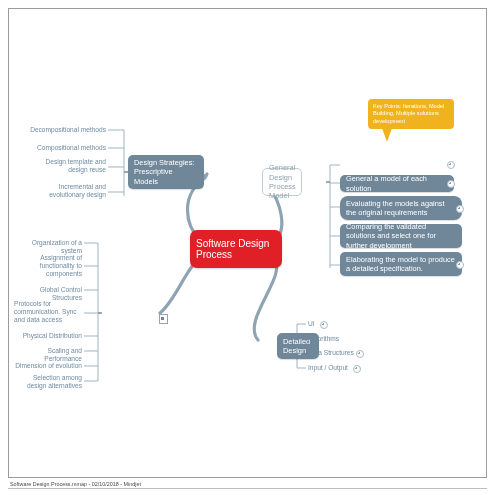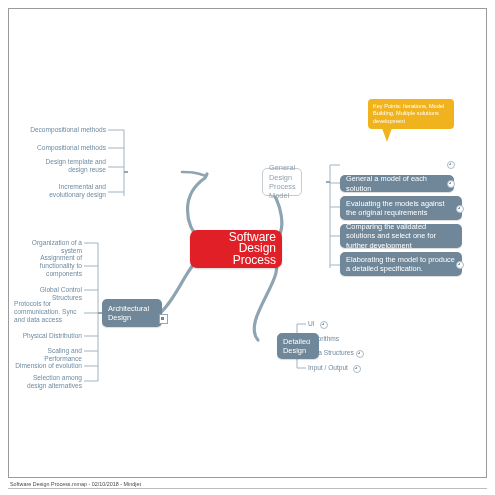--- a/index.html
+++ b/index.html
@@ -40,22 +40,22 @@
   }
   .node {
     position: absolute;
     box-sizing: border-box;
   }
   
   .central {
     background: #e01f26;
     color: #ffffff;
     border-radius: 7px;
-    text-align: right;
-    font-size: 12px;
+    text-align: left;
+    font-size: 10px;
     line-height: 11.5px;
     display: flex;
     align-items: center;
     justify-content: center;
     padding: 4px 6px;
     box-shadow: 0 1px 2px rgba(0,0,0,0.18);
   }
   
   .filled {
     background: #6f8799;
@@ -212,46 +212,46 @@
     <path d="M297,339 L306,339" stroke="#9fb3c0" stroke-width="1" fill="none"></path>
     <path d="M297,353 L306,353" stroke="#9fb3c0" stroke-width="1" fill="none"></path>
     <path d="M297,368 L306,368" stroke="#9fb3c0" stroke-width="1" fill="none"></path>
   </svg>
 
   <div class="node callout" style="left:368px; top:99px; width:86px; height:30px;">Key Points: Iterations, Model Building, Multiple solutions development</div>
   <div class="callout-tail" style="left:382px; top:128px;"></div>
 
   <div class="node central" style="left:190px; top:230px; width:92px; height:38px;">Software Design Process</div>
 
+  <div class="node filled" style="left:128px; top:155px; width:76px; height:34px;">Design Strategies: Prescriptive Models</div>
 
   <div class="leaf right" style="left:18px; top:126px; width:88px;">Decompositional methods</div>
   <div class="leaf right" style="left:18px; top:144px; width:88px;">Compositional methods</div>
   <div class="leaf right" style="left:30px; top:158px; width:76px;">Design template and design reuse</div>
   <div class="leaf right" style="left:30px; top:183px; width:76px;">Incremental and evolutionary design</div>
 
-  <div class="node filled" style="left:102px; top:299px; width:60px; height:28px;">Architectural Design</div>
   <div class="note-icon" style="left:159px; top:314px;"></div>
 
   <div class="leaf right" style="left:14px; top:239px; width:68px;">Organization of a system</div>
   <div class="leaf right" style="left:22px; top:254px; width:60px;">Assignment of functionality to components</div>
   <div class="leaf right" style="left:14px; top:286px; width:68px;">Global Control Structures</div>
   <div class="leaf left" style="left:14px; top:300px; width:70px;">Protocols for communication. Sync and data access</div>
   <div class="leaf right" style="left:14px; top:332px; width:68px;">Physical Distribution</div>
   <div class="leaf right" style="left:14px; top:347px; width:68px;">Scaling and Performance</div>
   <div class="leaf right" style="left:14px; top:362px; width:68px;">Dimension of evolution</div>
   <div class="leaf right" style="left:14px; top:374px; width:68px;">Selection among design alternatives</div>
 
   <div class="node outlined" style="left:262px; top:168px; width:40px; height:28px;">General Design Process Model</div>
 
   <div class="expander" style="left:447px; top:161px;"></div>
 
   <div class="node filled" style="left:340px; top:175px; width:114px; height:17px;">General a model of each solution</div>
   <div class="expander" style="left:447px; top:180px;"></div>
 
-  <div class="node filled" style="left:340px; top:196px; width:122px; height:24px;">Evaluating the models against the original requirements</div>
+  <div class="node filled" style="left:340px; top:196px; width:122px; height:24px;border-radius:8px;">Evaluating the models against the original requirements</div>
   <div class="expander" style="left:456px; top:205px;"></div>
 
   <div class="node filled" style="left:340px; top:252px; width:122px; height:24px;">Elaborating the model to produce a detailed specification.</div>
 
   <div class="node filled" style="left:340px; top:224px; width:122px; height:24px;">Comparing the validated solutions and select one for further development</div>
   <div class="expander" style="left:456px; top:261px;"></div>
 
   <div class="node filled" style="left:257px; top:333px; width:42px; height:26px;margin-left:20px;">Detailed Design</div>
 
   <div class="leaf left" style="left:308px; top:320px; width:44px;">UI</div>

